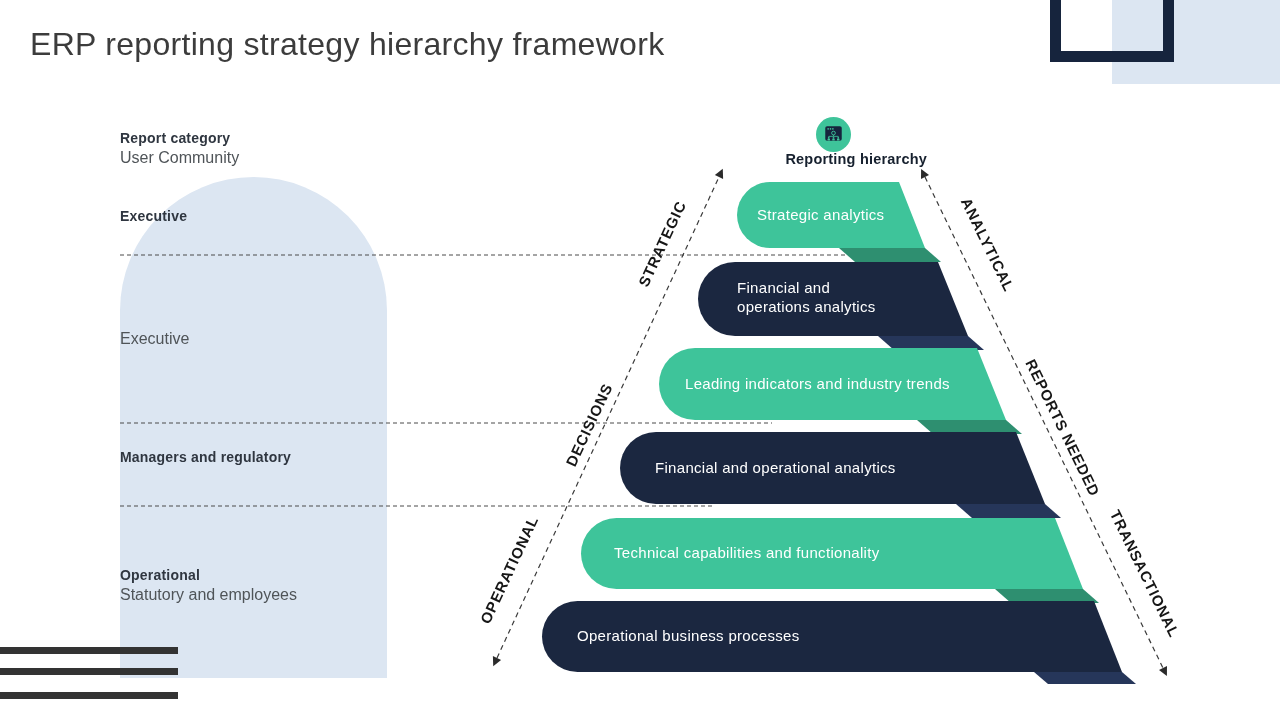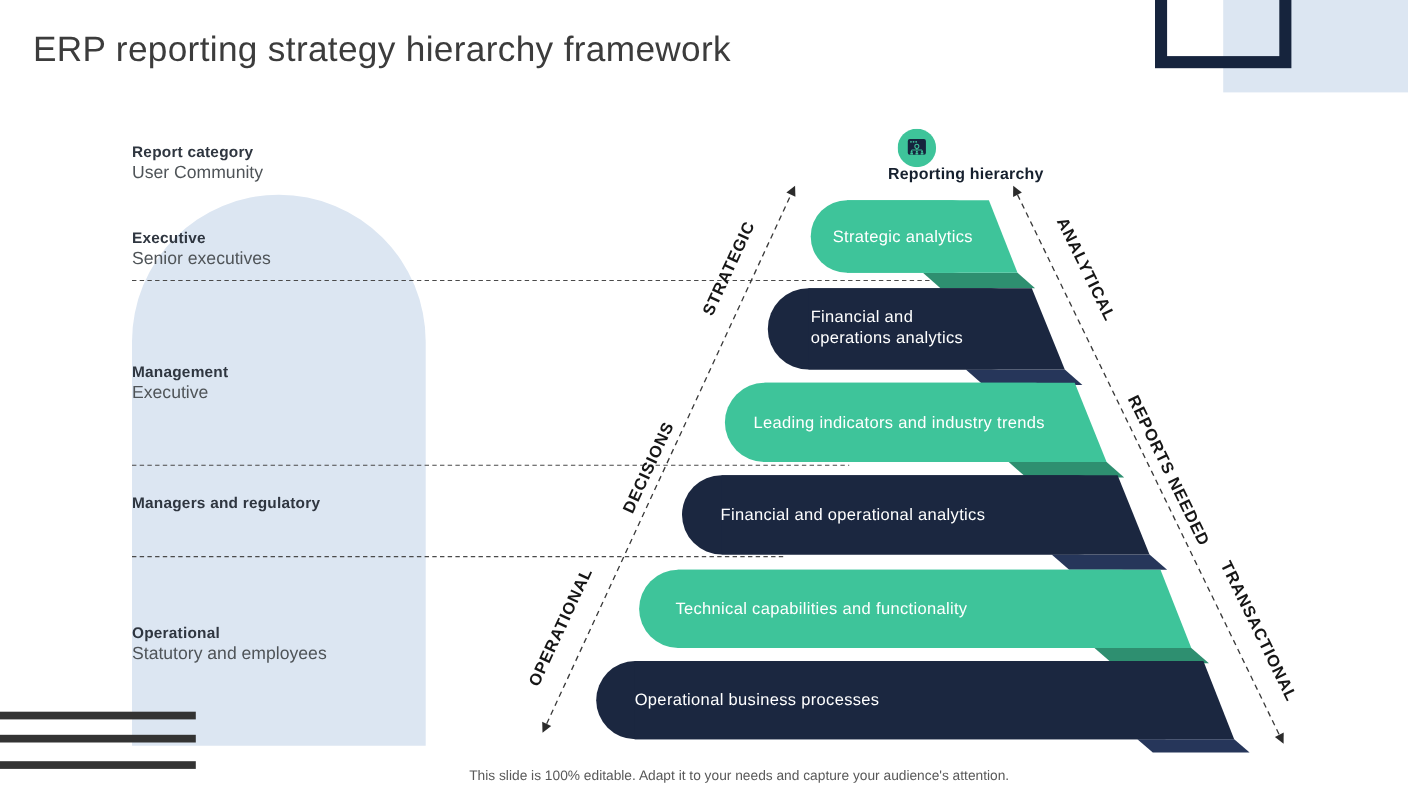--- a/index.html
+++ b/index.html
@@ -12,21 +12,21 @@
   .arch{position:absolute;left:120px;top:177px;width:267px;height:501px;background:#DCE6F2;
         border-radius:134px 134px 0 0}
   .col-block{position:absolute;left:120px;width:267px;line-height:19px}
   .col-title{font-size:14px;font-weight:bold;color:#2f3640;letter-spacing:.2px}
   .col-sub{font-size:16px;color:#4f5458}
   .pos-header{top:129px}
   .pos-exec{top:207px}
   .pos-mgmt{top:329px}
   .pos-stat{top:448px}
   .pos-oper{top:566px}
-  .hier-label{position:absolute;left:778px;top:151px;width:200px;text-align:center;
+  .hier-label{position:absolute;left:727px;top:151px;width:200px;text-align:right;
               font-size:14.5px;font-weight:bold;color:#16202e;letter-spacing:.2px}
   .hier-icon{position:absolute;left:816px;top:117px;width:35px;height:35px}
   .diagram{position:absolute;left:0;top:0;width:1280px;height:720px}
   .bar-text{font-size:15px;fill:#ffffff;letter-spacing:.3px;font-family:"Liberation Sans",sans-serif}
   .axis-text{font-size:15px;font-weight:bold;fill:#161616;letter-spacing:.8px;font-family:"Liberation Sans",sans-serif}
   .footer{position:absolute;left:272px;top:698px;width:800px;text-align:center;font-size:12.5px;color:#595959}
   .bbar{position:absolute;left:0;width:178px;height:7px;background:#333333}
   .bbar1{top:647px}.bbar2{top:668px}.bbar3{top:692px}
 </style>
 </head>
@@ -41,24 +41,22 @@
 
   <div class="arch"></div>
 
   <div class="col-block pos-header">
     <div class="col-title">Report category</div>
     <div class="col-sub">User Community</div>
   </div>
 
   <div class="col-block pos-exec">
     <div class="col-title">Executive</div>
-    <div class="col-sub">Senior executives</div>
   </div>
   <div class="col-block pos-mgmt">
-    <div class="col-title">Management</div>
     <div class="col-sub">Executive</div>
   </div>
   <div class="col-block pos-stat">
     <div class="col-title">Managers and regulatory</div>
   </div>
   <div class="col-block pos-oper">
     <div class="col-title">Operational</div>
     <div class="col-sub">Statutory and employees</div>
   </div>
 
@@ -140,15 +138,14 @@
     <text class="axis-text" text-anchor="middle" transform="translate(514,572) rotate(-65)">OPERATIONAL</text>
     <text class="axis-text" text-anchor="middle" transform="translate(983,247) rotate(64)">ANALYTICAL</text>
     <text class="axis-text" text-anchor="middle" transform="translate(1058,430) rotate(64)">REPORTS NEEDED</text>
     <text class="axis-text" text-anchor="middle" transform="translate(1140,576) rotate(64)">TRANSACTIONAL</text>
   </svg>
 
   <div class="bbar bbar1"></div>
   <div class="bbar bbar2"></div>
   <div class="bbar bbar3"></div>
 
-  <div class="footer">This slide is 100% editable. Adapt it to your needs and capture your audience's attention.</div>
 
 </div>
 
 </body></html>

